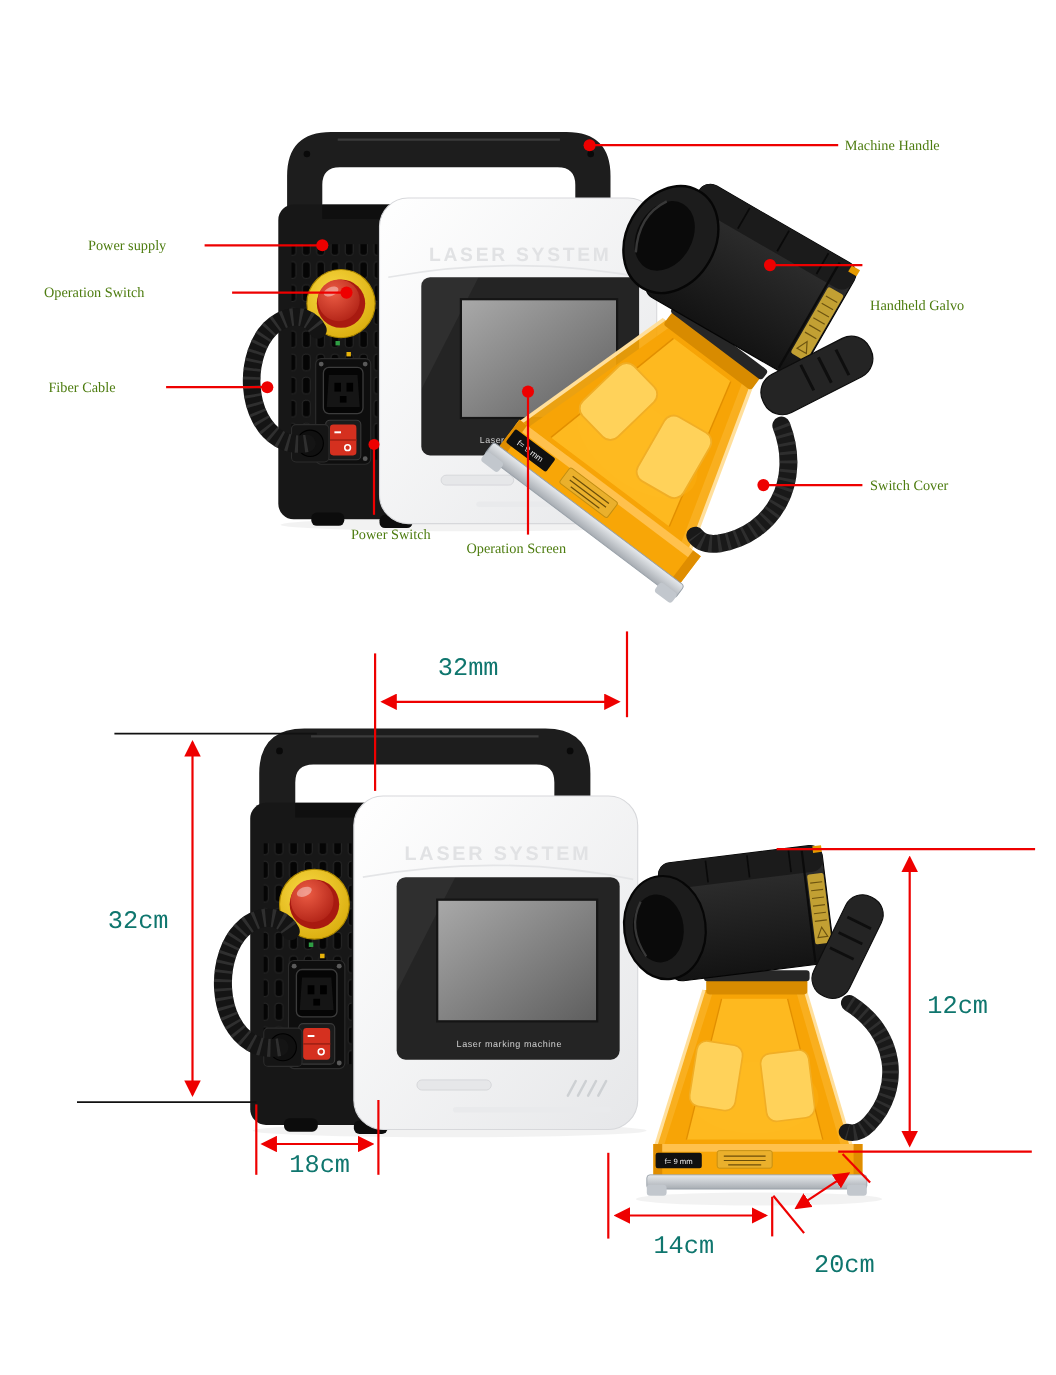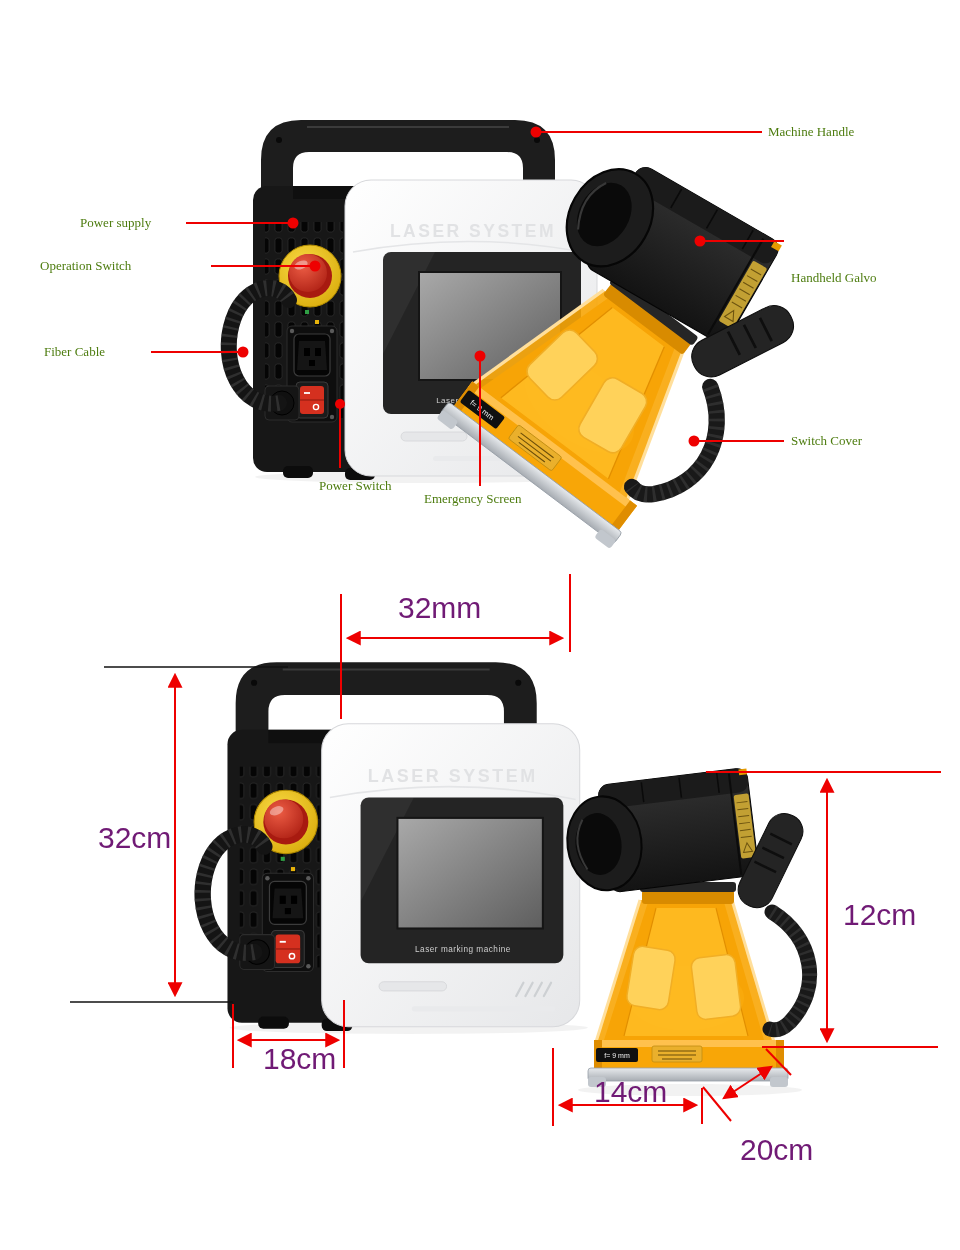--- a/index.html
+++ b/index.html
@@ -6,22 +6,22 @@
   .canvas{
     position:relative;width:960px;height:1250px;background:#ffffff;overflow:hidden;
     font-family:"Liberation Serif", serif;color:#1a1a1a;
   }
   .scene{position:absolute;}
   .callout-label{
     position:absolute;font-size:13px;line-height:21px;color:#4d7c0f;
     font-family:"Liberation Serif", serif;white-space:nowrap;
   }
   .dim-label{
-    position:absolute;font-size:30px;line-height:24px;color:#701a75;
-    font-family:Liberation Sans, sans-serif;white-space:nowrap;
+    position:absolute;font-size:23px;line-height:24px;color:#0f766e;
+    font-family:Liberation Mono, monospace;white-space:nowrap;
   }
   #annotation-overlay{position:absolute;left:0;top:0;z-index:30;pointer-events:none;}
   .galvo-top{transform:rotate(37deg);}
   .galvo-top .ground-shadow{display:none;}
   svg text{font-family:"Liberation Sans", sans-serif;}
 </style>
 </head>
 <body>
 
 <div class="canvas">
@@ -356,22 +356,22 @@
     </g>
   </svg>
 
   <div class="callout-label" style="left:768px;top:121px;">Machine Handle</div>
   <div class="callout-label" style="left:80px;top:212px;">Power supply</div>
   <div class="callout-label" style="left:40px;top:255px;">Operation Switch</div>
   <div class="callout-label" style="left:44px;top:341px;text-align:right;">Fiber Cable</div>
   <div class="callout-label" style="left:791px;top:227px;margin-top:40px;">Handheld Galvo</div>
   <div class="callout-label" style="left:791px;top:430px;">Switch Cover</div>
   <div class="callout-label" style="left:271px;top:475px;margin-left:48px;">Power Switch</div>
-  <div class="callout-label" style="left:424px;top:488px;">Emergency Screen</div>
+  <div class="callout-label" style="left:424px;top:488px;">Operation Screen</div>
 
   <div class="dim-label" style="left:398px;top:596px;">32mm</div>
   <div class="dim-label" style="left:98px;top:826px;">32cm</div>
   <div class="dim-label" style="left:263px;top:1047px;">18cm</div>
   <div class="dim-label" style="left:843px;top:903px;text-align:right;">12cm</div>
   <div class="dim-label" style="left:740px;top:1138px;">20cm</div>
-  <div class="dim-label" style="left:594px;top:1080px;">14cm</div>
+  <div class="dim-label" style="left:594px;top:1121px;">14cm</div>
 
 </div>
 
 </body></html>

